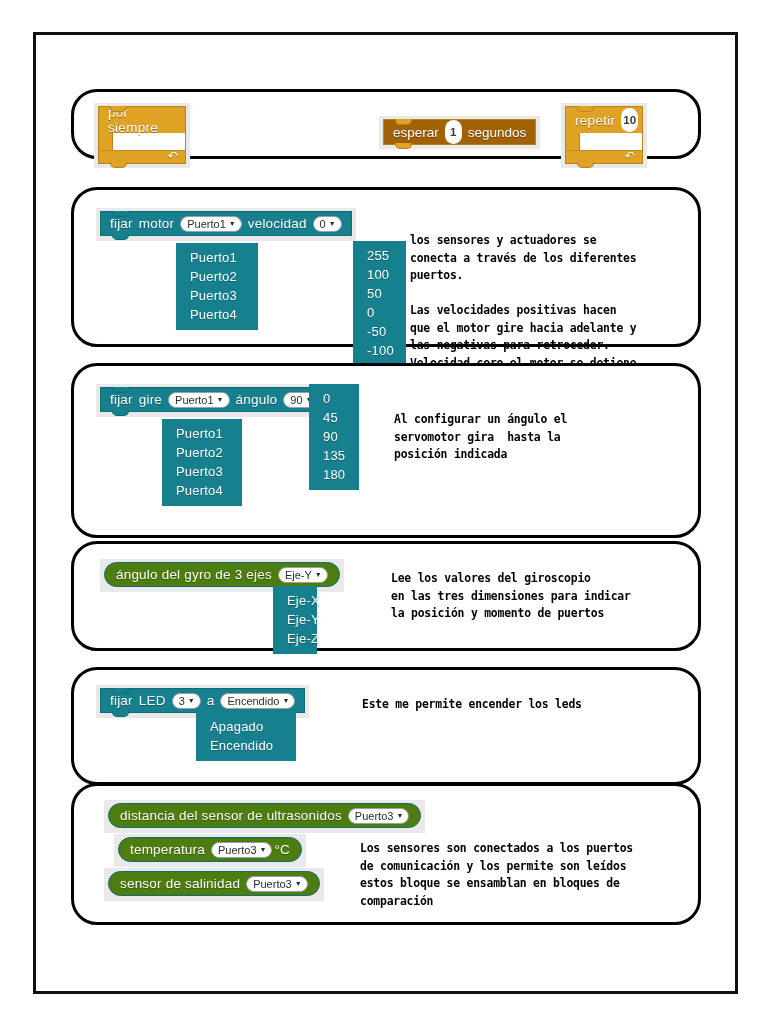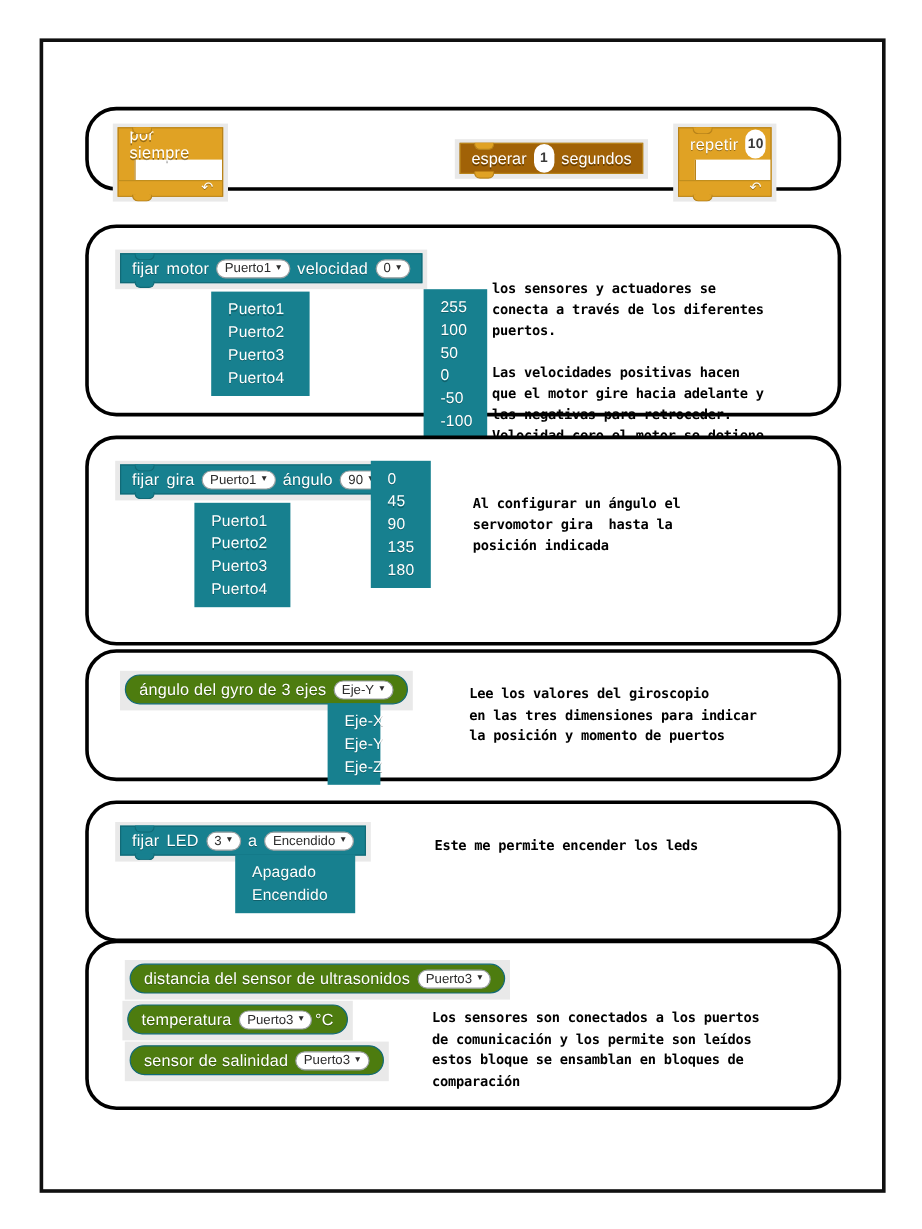--- a/index.html
+++ b/index.html
@@ -317,21 +317,21 @@
 que el motor gire hacia adelante y
 las negativas para retroceder.
 Velocidad cero el motor se detiene</div>
   </div>
 
   <div class="panel" style="left:35px; top:328px; width:630px; height:175px;">
 
     <div class="teal-wrap" style="left:22px; top:18px;">
       <div class="teal-stack">
         <span>fijar</span>
-        <span>gira</span>
+        <span>gire</span>
         <span class="dd">
           <span>Puerto1</span>
           <span class="arw">▼</span>
         </span>
         <span>ángulo</span>
         <span class="dd">
           <span>90</span>
           <span class="arw">▼</span>
         </span>
       </div>
@@ -411,21 +411,21 @@
     <div class="teal-wrap" style="left:30px; top:14px;">
       <div class="teal-reporter">
         <span>distancia del sensor de ultrasonidos</span>
         <span class="dd">
           <span>Puerto3</span>
           <span class="arw">▼</span>
         </span>
       </div>
     </div>
 
-    <div class="teal-wrap" style="left:28px; top:48px;">
+    <div class="teal-wrap" style="left:40px; top:48px;">
       <div class="teal-reporter">
         <span>temperatura</span>
         <span class="dd">
           <span>Puerto3</span>
           <span class="arw">▼</span>
         </span>
         <span style="margin-left:-4px;">°C</span>
       </div>
     </div>
 

